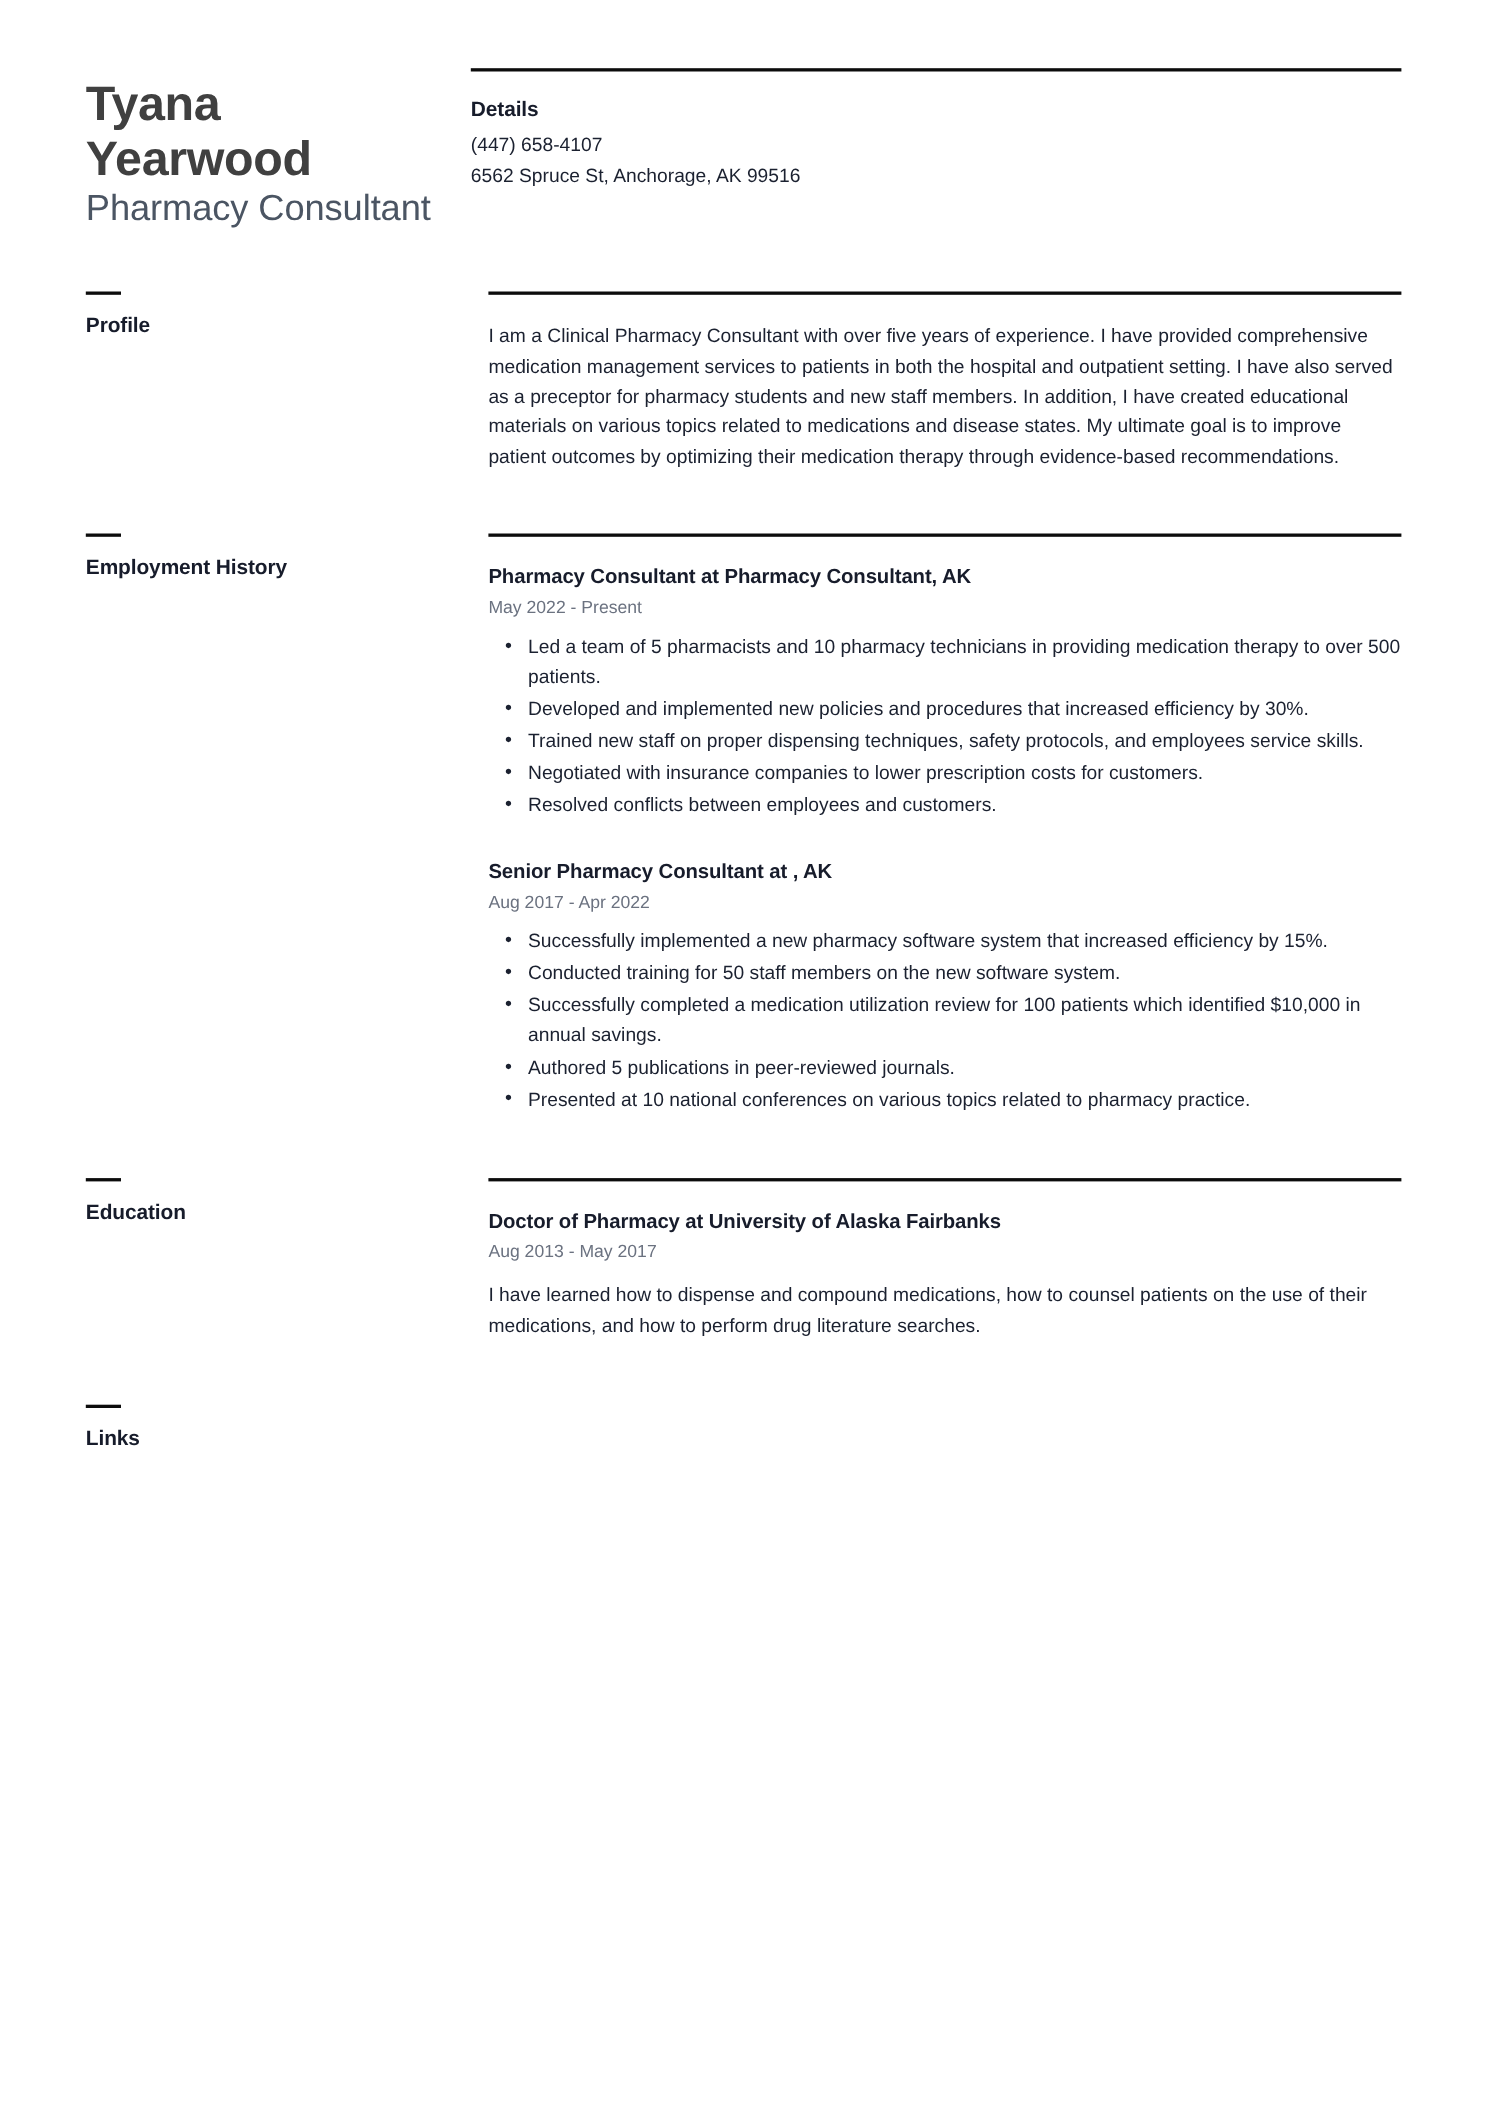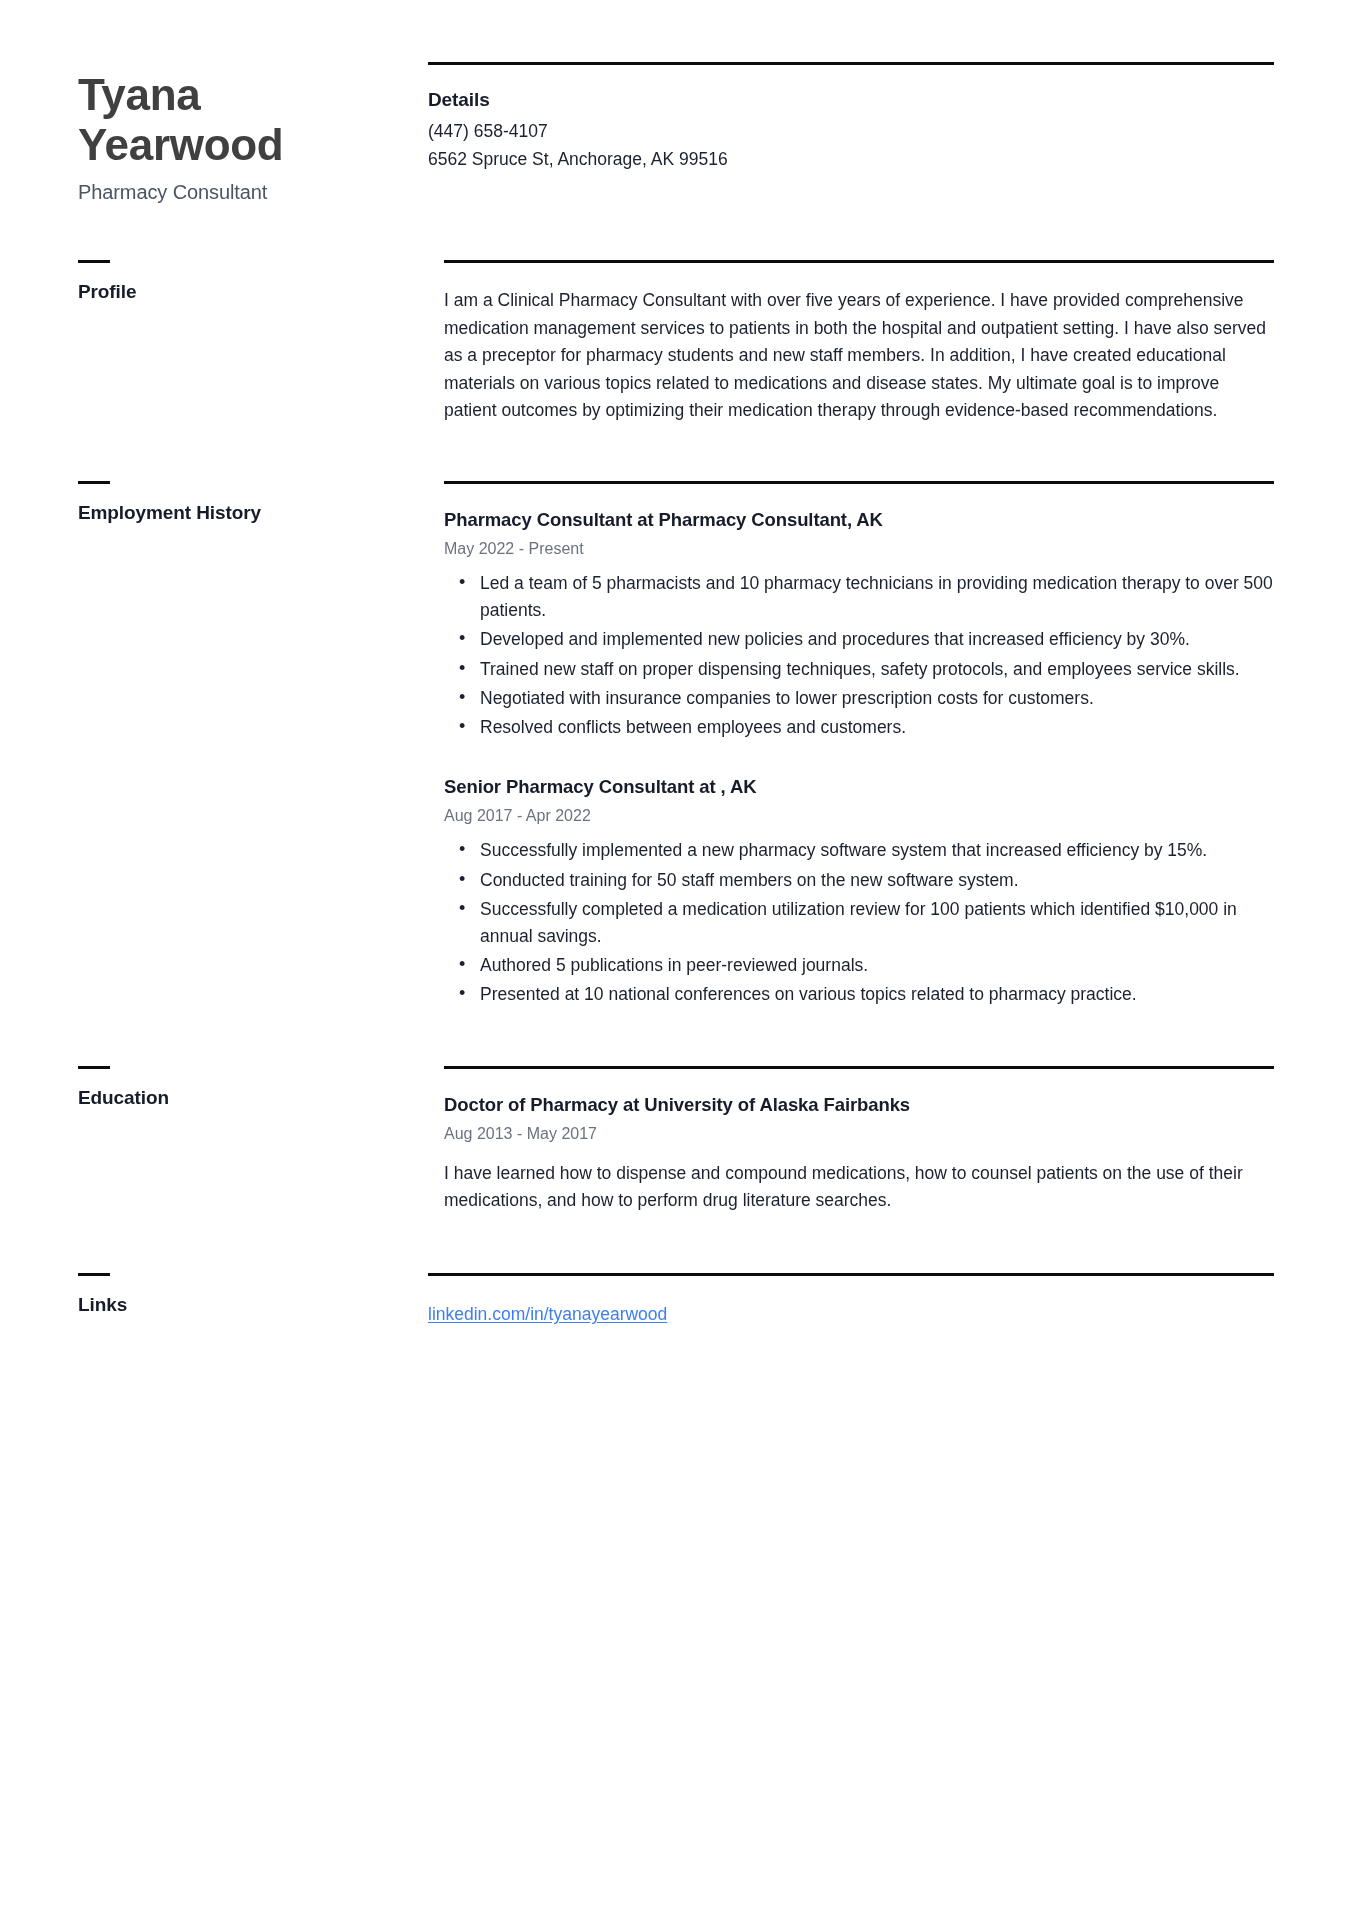--- a/index.html
+++ b/index.html
@@ -45,24 +45,23 @@
     font-size: 44px;
     font-weight: 700;
     line-height: 1.13;
     letter-spacing: -0.3px;
     color: #404040;
     margin: 0;
     padding-top: 8px;
   }
   .name .nm-line { display: block; }
   .job-title {
-    font-size: 20px;
+    font-size: 33px;
     font-weight: 400;
     color: #4b5563;
-    margin-top: 11px;
     line-height: 1.2;
     letter-spacing: -0.1px;
   }
 
   
   .rule {
     height: 3px;
     background: #0c0c0c;
     width: 100%;
     margin-bottom: 24px;
@@ -240,22 +239,16 @@
           <div class="entry-desc">I have learned how to dispense and compound medications, how to counsel patients on the use of their medications, and how to perform drug literature searches.</div>
         </div>
       </div>
     </div>
 
     <div class="row sect-links">
       <div class="col-left">
         <div class="dash"></div>
         <div class="section-label">Links</div>
       </div>
-      <div class="col-right">
-        <div class="rule"></div>
-        <div class="links-list">
-          <a class="link" href="#">linkedin.com/in/tyanayearwood</a>
-        </div>
-      </div>
     </div>
 
   </div>
 </div>
 
 </body></html>

